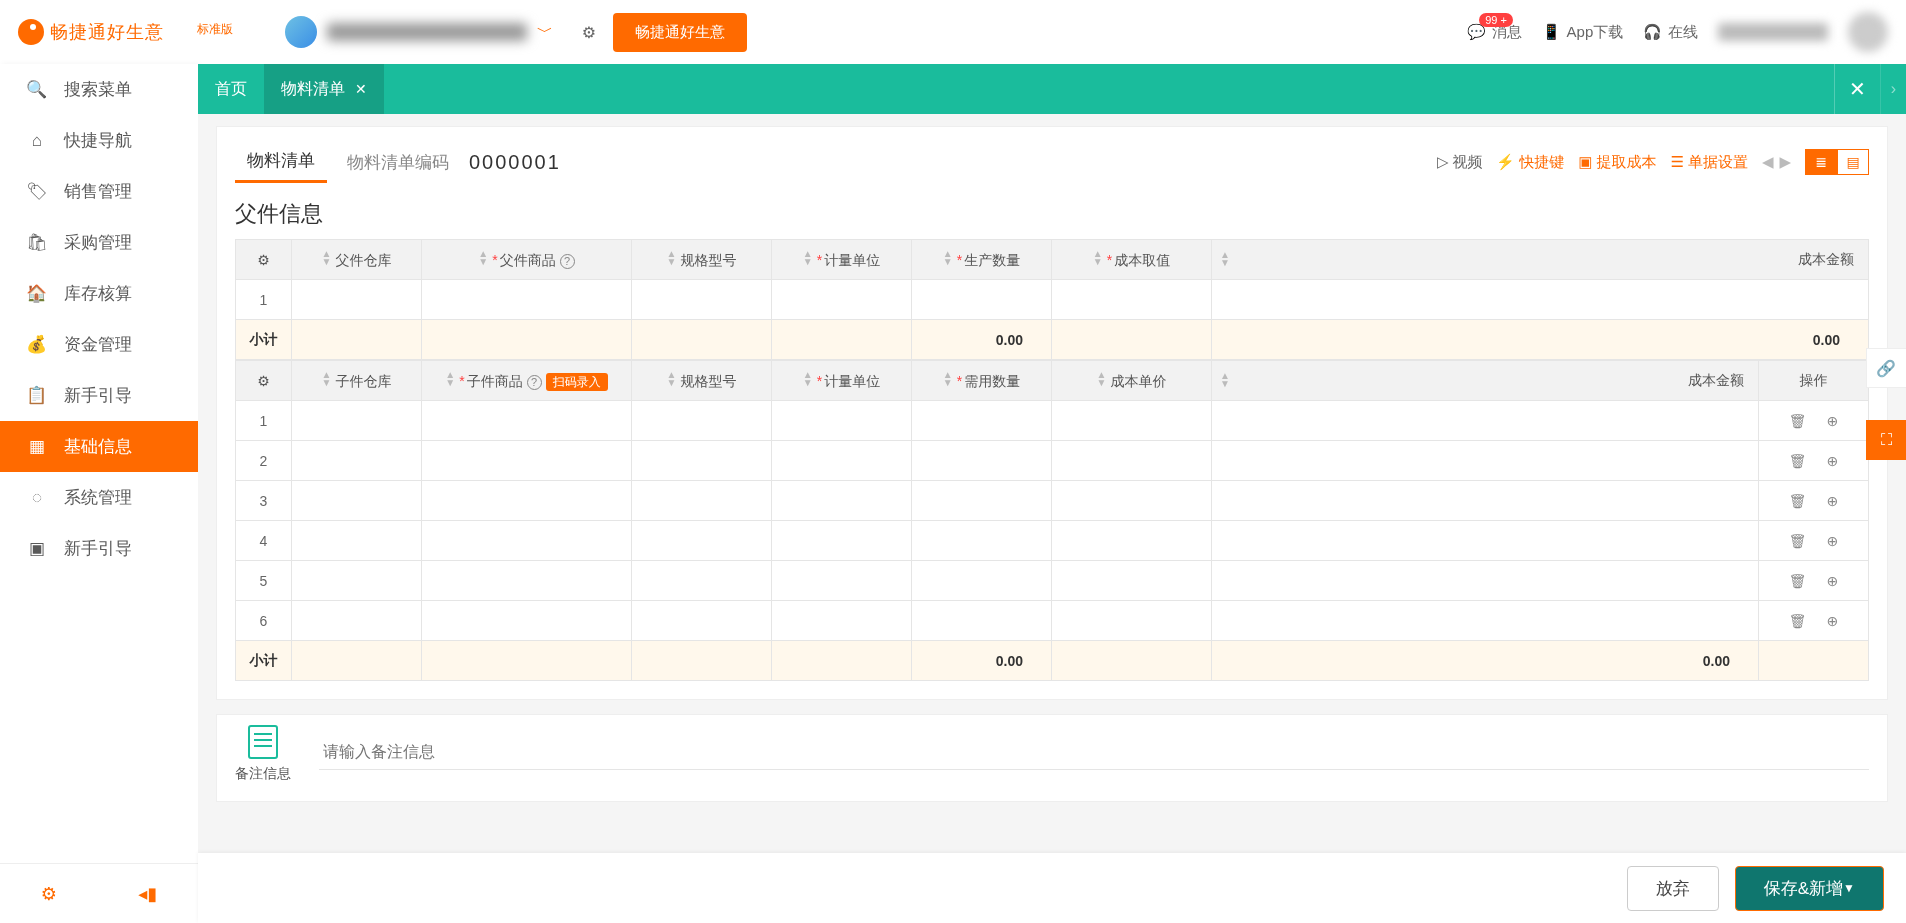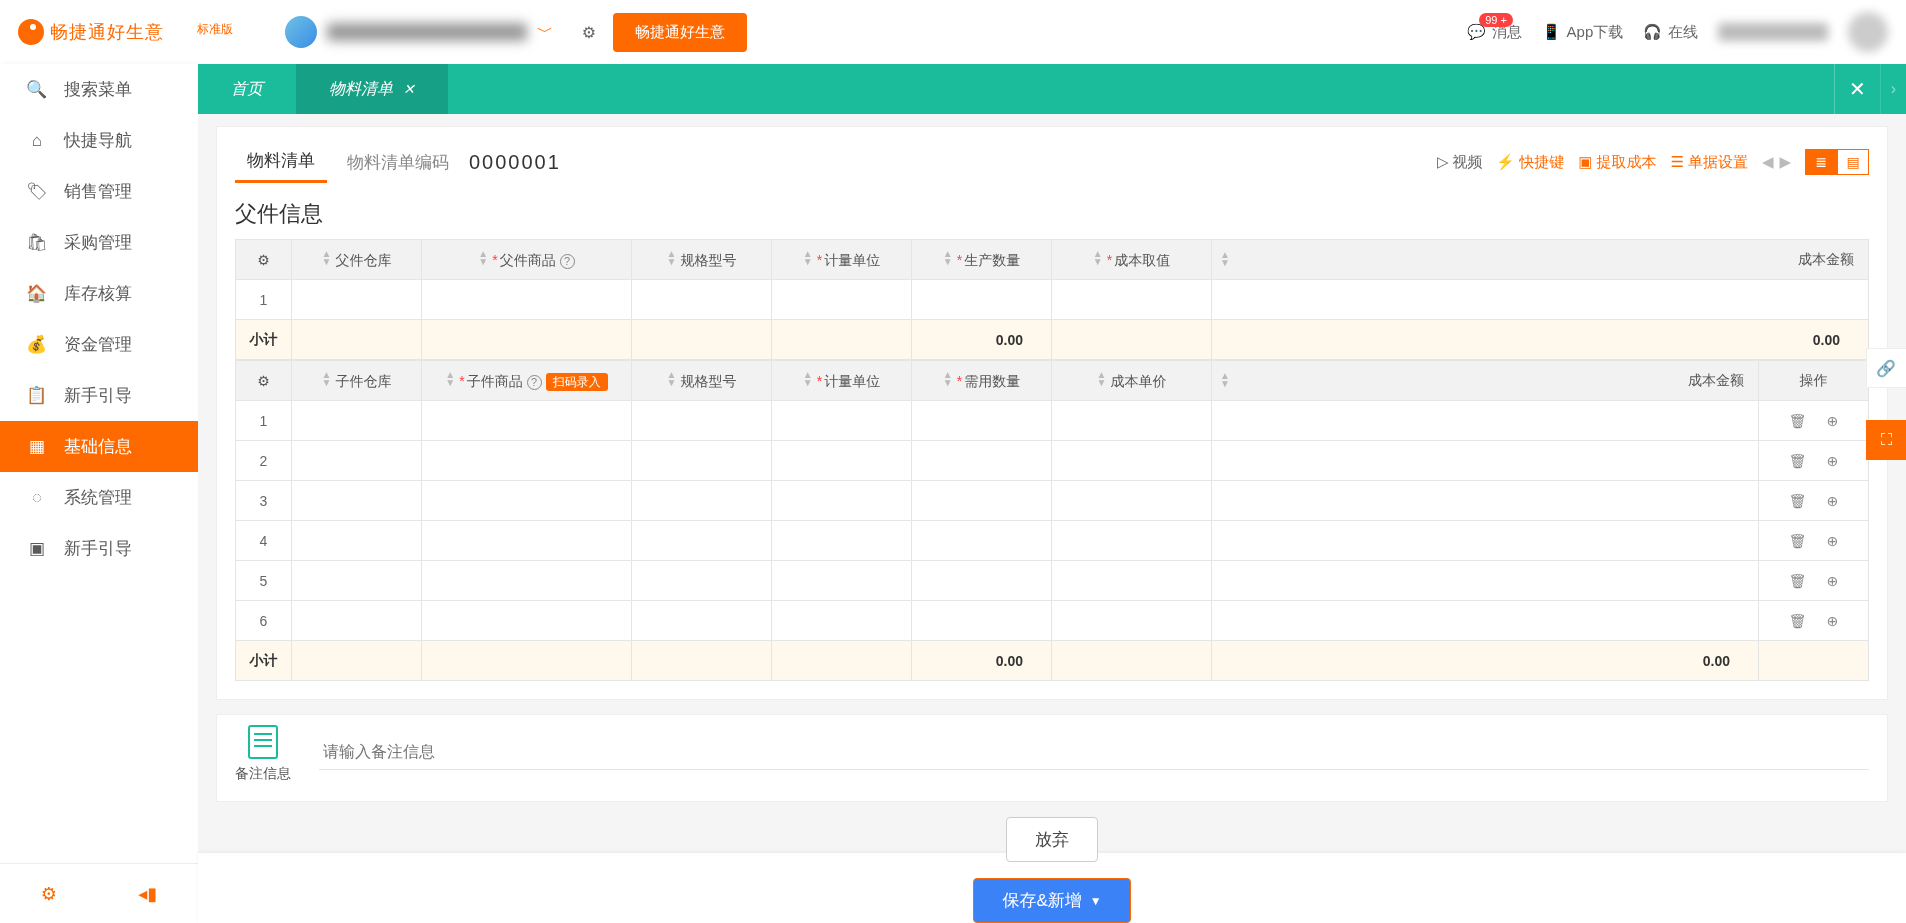--- a/index.html
+++ b/index.html
@@ -31,21 +31,21 @@
     
     .sidebar { position:absolute; left:0; top:64px; bottom:0; width:198px; background:#fff; box-shadow:2px 0 6px rgba(0,0,0,.05); display:flex; flex-direction:column; }
     .side-item { display:flex; align-items:center; gap:16px; padding:14px 26px; color:#5a5a5a; font-size:17px; cursor:pointer; }
     .side-item.active { background:#ff6a00; color:#fff; }
     .side-item .ico { width:22px; height:22px; display:flex; align-items:center; justify-content:center; }
     .side-footer { margin-top:auto; height:60px; display:flex; align-items:center; justify-content:space-around; border-top:1px solid #eee; color:#ff6a00; }
     .side-footer span { cursor:pointer; font-size:18px; }
 
     
     .tabstrip { position:absolute; left:198px; right:0; top:64px; height:50px; background:#1abc9c; display:flex; align-items:stretch; }
-    .tab { display:flex; align-items:center; padding:0 33px; color:#fff; font-size:16px; cursor:pointer;font-style:italic; }
+    .tab { display:flex; align-items:center; padding:0 17px; color:#fff; font-size:16px; cursor:pointer; }
     .tab.active { background:#16a085; }
     .tab .close-x { margin-left:10px; font-size:14px; }
     .tabstrip-close { margin-left:auto; width:46px; display:flex; align-items:center; justify-content:center; color:#fff; cursor:pointer; font-size:20px; border-left:1px solid rgba(255,255,255,.25); }
     .tabstrip-scroll { width:26px; display:flex; align-items:center; justify-content:center; color:#fff; opacity:.5; border-left:1px solid rgba(255,255,255,.25); }
 
     
     .content { position:absolute; left:198px; right:0; top:114px; bottom:70px; overflow:auto; padding:12px 18px 16px 18px; background:#f5f5f5; }
 
     .card { background:#fff; border:1px solid #eee; padding:10px 18px 18px 18px; }
     .card + .card { margin-top:14px; }
@@ -82,24 +82,24 @@
     td.actcell { width:100px; text-align:center; color:#888; }
     td.actcell span { margin:0 5px; cursor:pointer; display:inline-block; }
 
     .remark-row { display:flex; align-items:flex-start; gap:28px; }
     .remark-ico { display:flex; flex-direction:column; align-items:center; gap:6px; color:#555; font-size:14px; }
     .remark-ico .clip { width:30px; height:34px; border:2px solid #1abc9c; border-radius:3px; position:relative; }
     .remark-ico .clip::before { content:""; position:absolute; left:4px; right:4px; top:6px; height:2px; background:#1abc9c; box-shadow:0 6px 0 #1abc9c,0 12px 0 #1abc9c; }
     .remark-input { flex:1; border:none; padding:18px 4px 8px 4px; border-bottom:1px solid #e5e5e5; font-size:16px; outline:none; }
 
     
-    .footer { position:absolute; left:198px; right:0; bottom:0; height:70px; background:#fff; display:flex; align-items:center; justify-content:flex-end; padding:0 22px; gap:16px; box-shadow:0 -1px 4px rgba(0,0,0,.06);flex-direction:column; }
+    .footer { position:absolute; left:198px; right:0; bottom:0; height:70px; background:#fff; display:flex; align-items:center; justify-content:flex-end; padding:0 22px; gap:16px; box-shadow:0 -1px 4px rgba(0,0,0,.06); }
     .btn { padding:10px 28px; font-size:17px; border-radius:4px; cursor:pointer; }
     .btn-plain { background:#fff; border:1px solid #ccc; color:#444; }
-    .btn-primary { background:#3b82f6; border:1px solid #ff6a00; color:#fff; display:flex; align-items:center; gap:8px; }
+    .btn-primary { background:#0f766e; border:1px solid #ff6a00; color:#fff; display:flex; align-items:center; }
     .btn-primary .dd { font-size:12px; }
 
     
     .edge-tab { position:absolute; right:0; width:40px; height:40px; color:#666; background:#fff; display:flex; align-items:center; justify-content:center; border:1px solid #eee; border-right:none; cursor:pointer; }
     .edge-tab.t1 { top:348px; }
     .edge-tab.t2 { top:420px; background:#ff6a00; color:#fff; border-color:#ff6a00; }
   </style>
 </head>
 <body>
 

